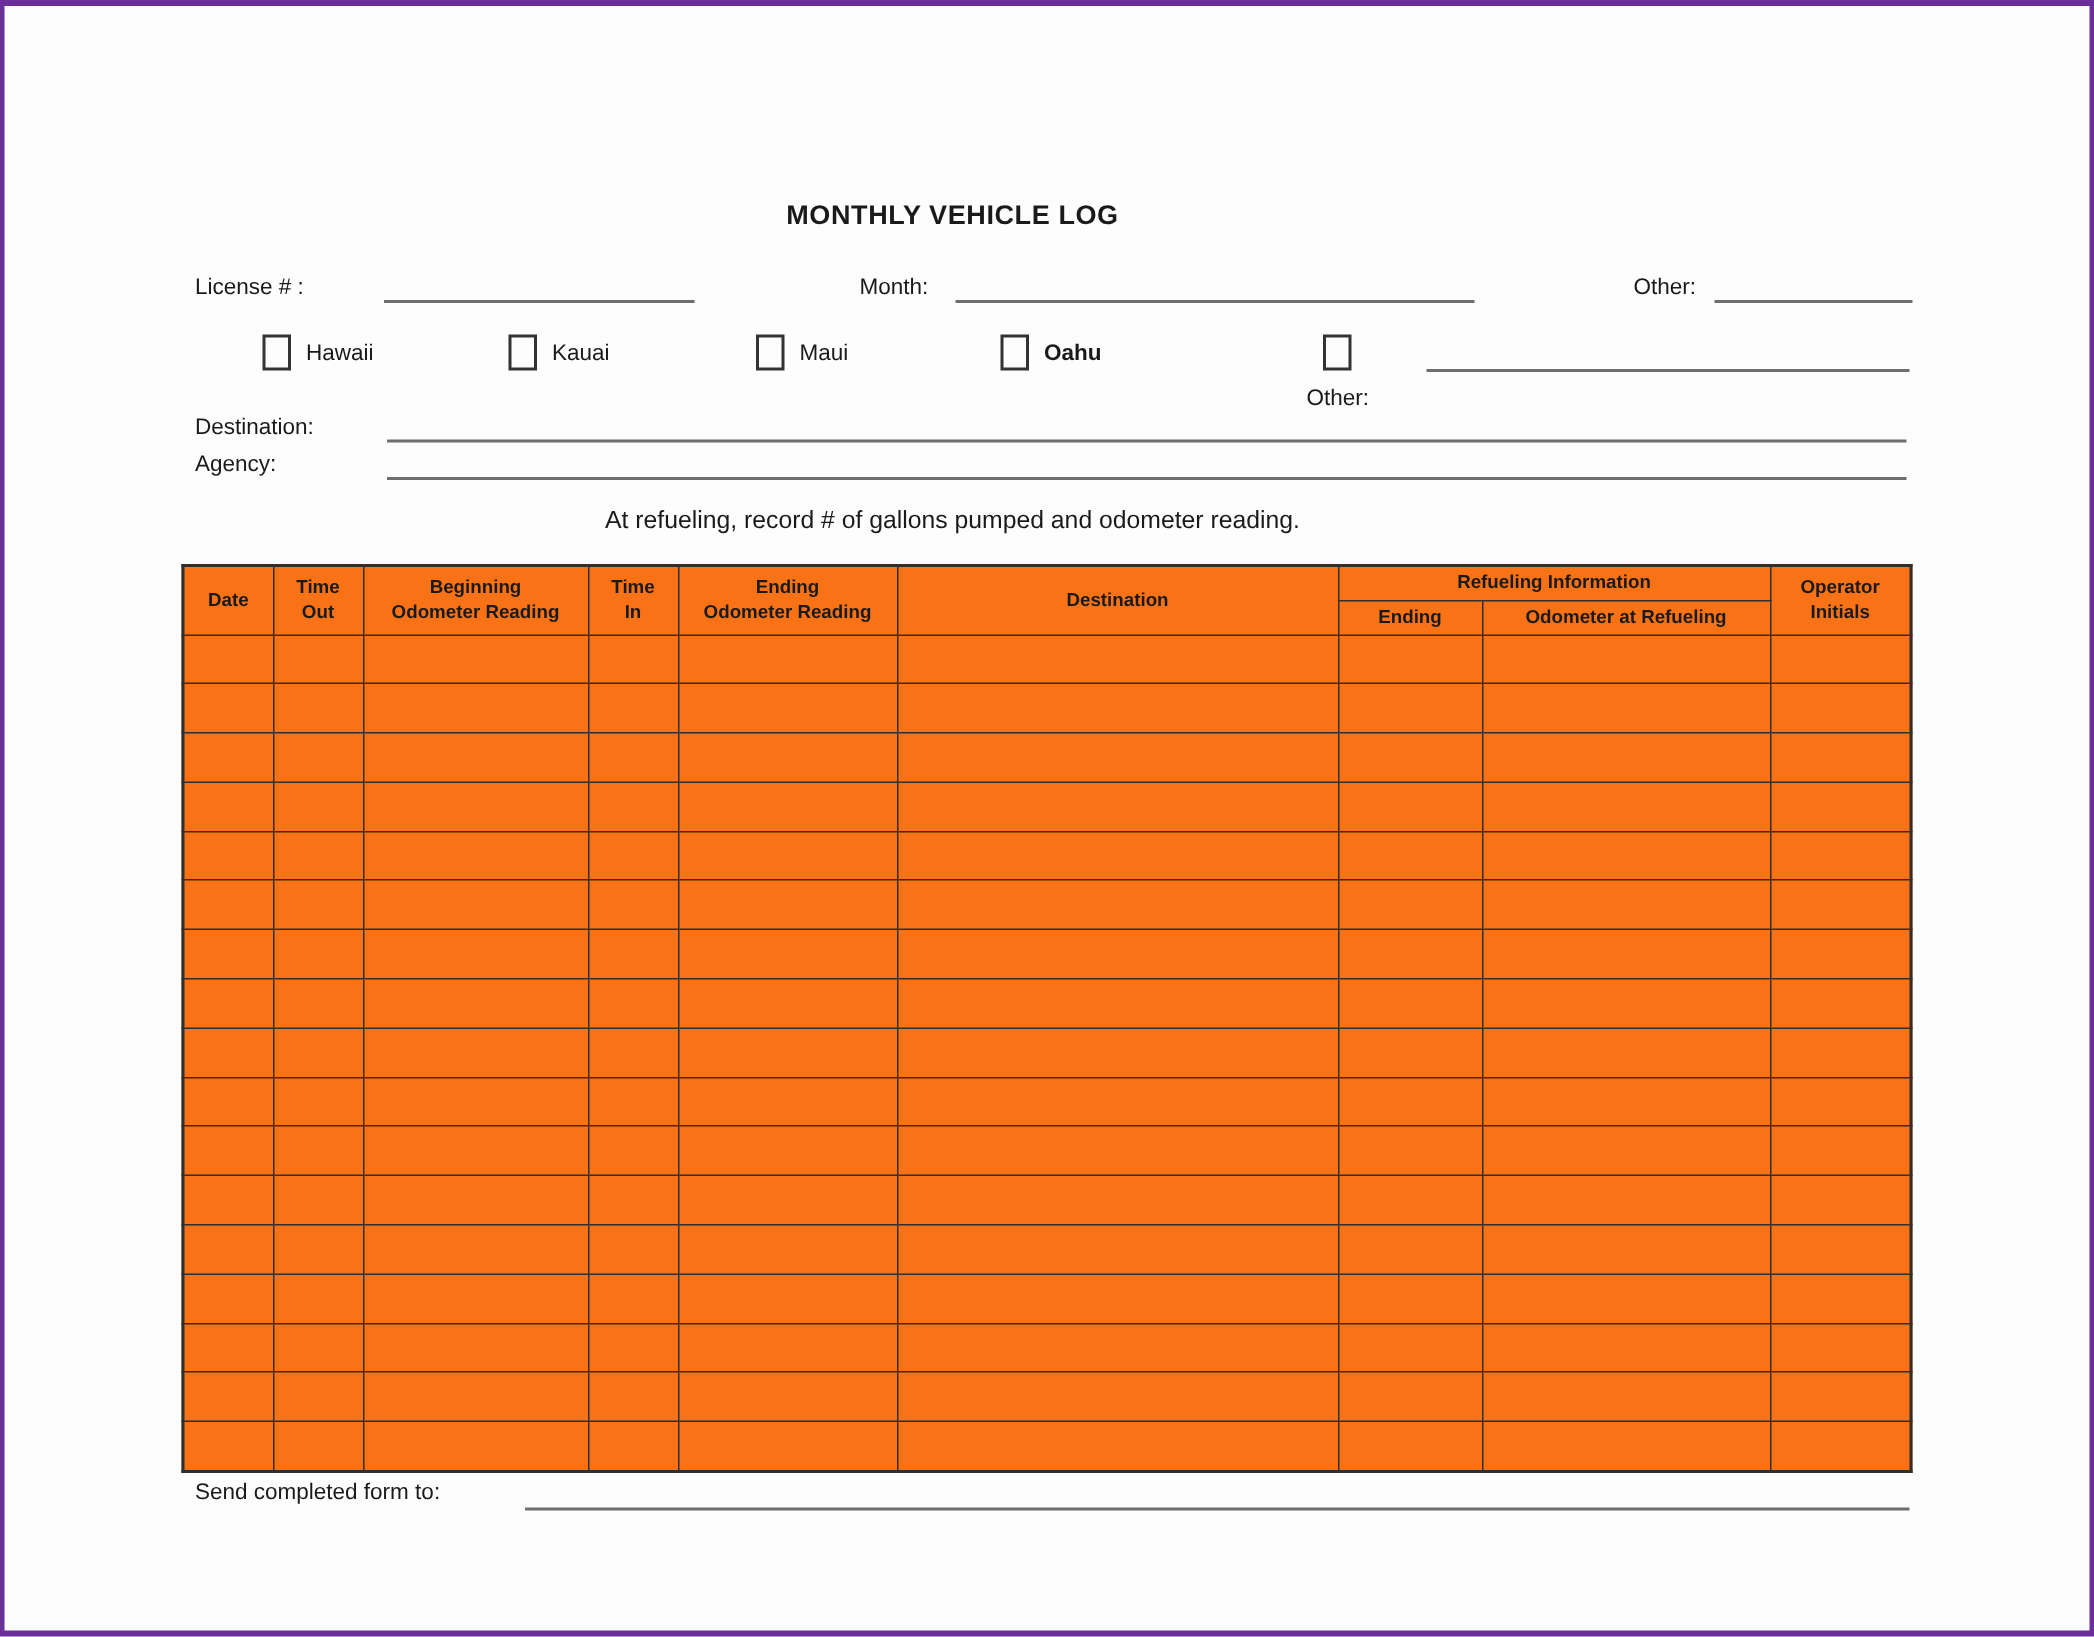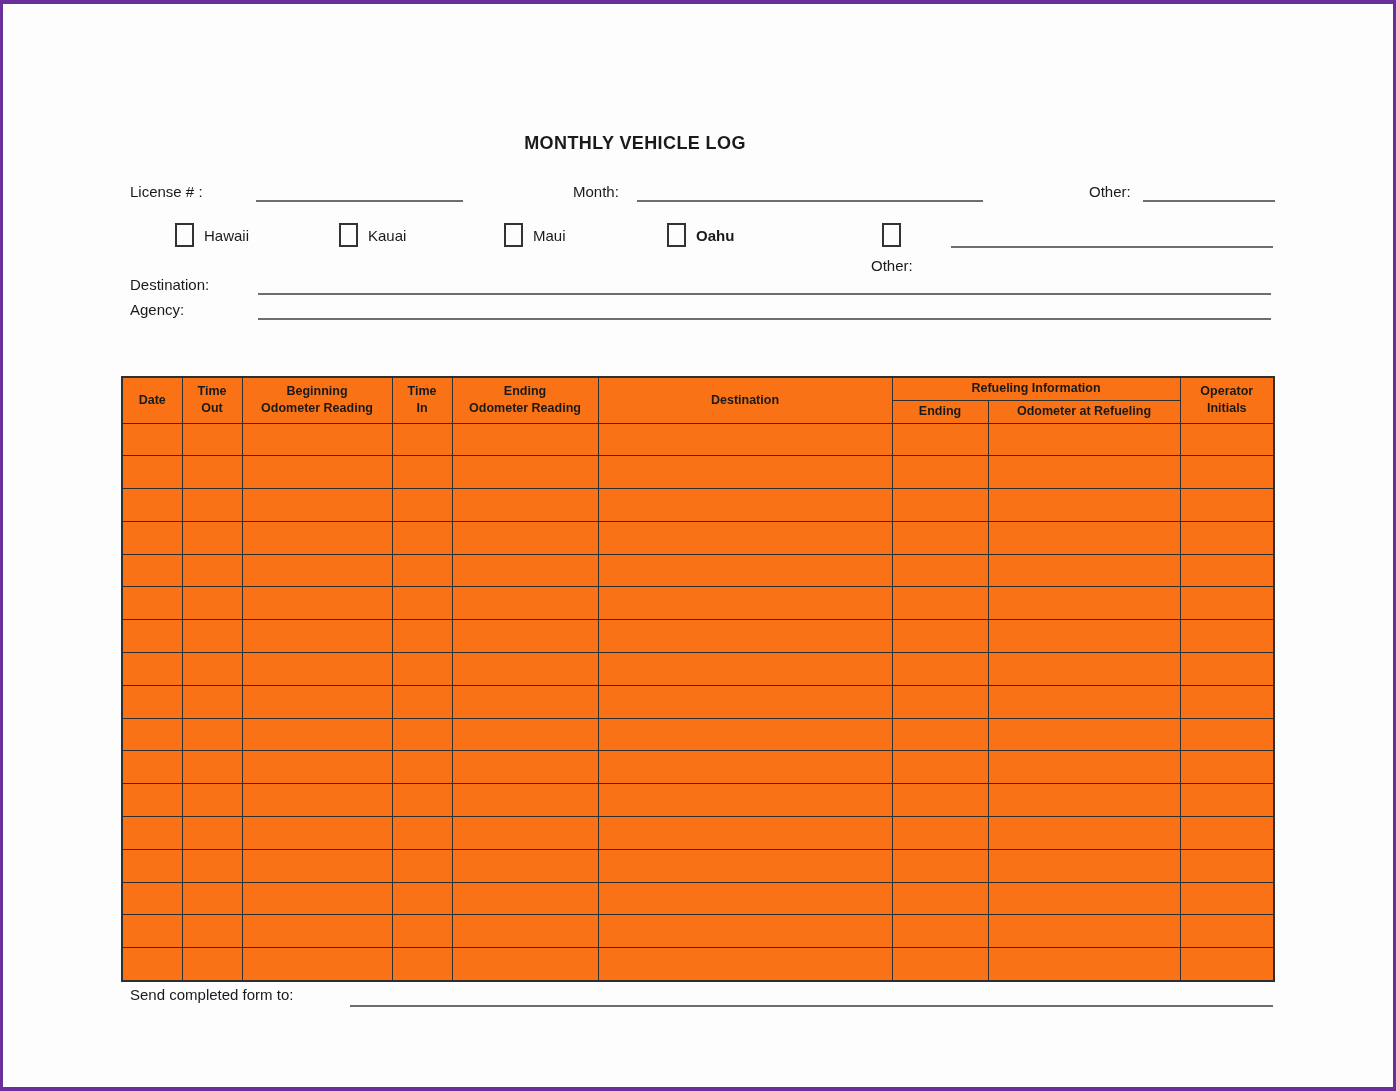--- a/index.html
+++ b/index.html
@@ -124,20 +124,21 @@
   <span class="lbl" style="left:127px; top:271px;">Destination:</span>
   <div class="fill-line" style="left:255px; top:271px; width:1013px;">
     <span class="value"></span>
   </div>
 
   <span class="lbl" style="left:127px; top:296px;">Agency:</span>
   <div class="fill-line" style="left:255px; top:296px; width:1013px;">
     <span class="value"></span>
   </div>
 
+  <div class="instruction">At refueling, record # of gallons pumped and odometer reading.</div>
 
   <div class="table-wrap">
     <table class="log-table">
       <colgroup>
         <col style="width:60px">
           <col style="width:60px">
           <col style="width:150px">
         <col style="width:60px">
           <col style="width:146px">
           <col style="width:294px">

